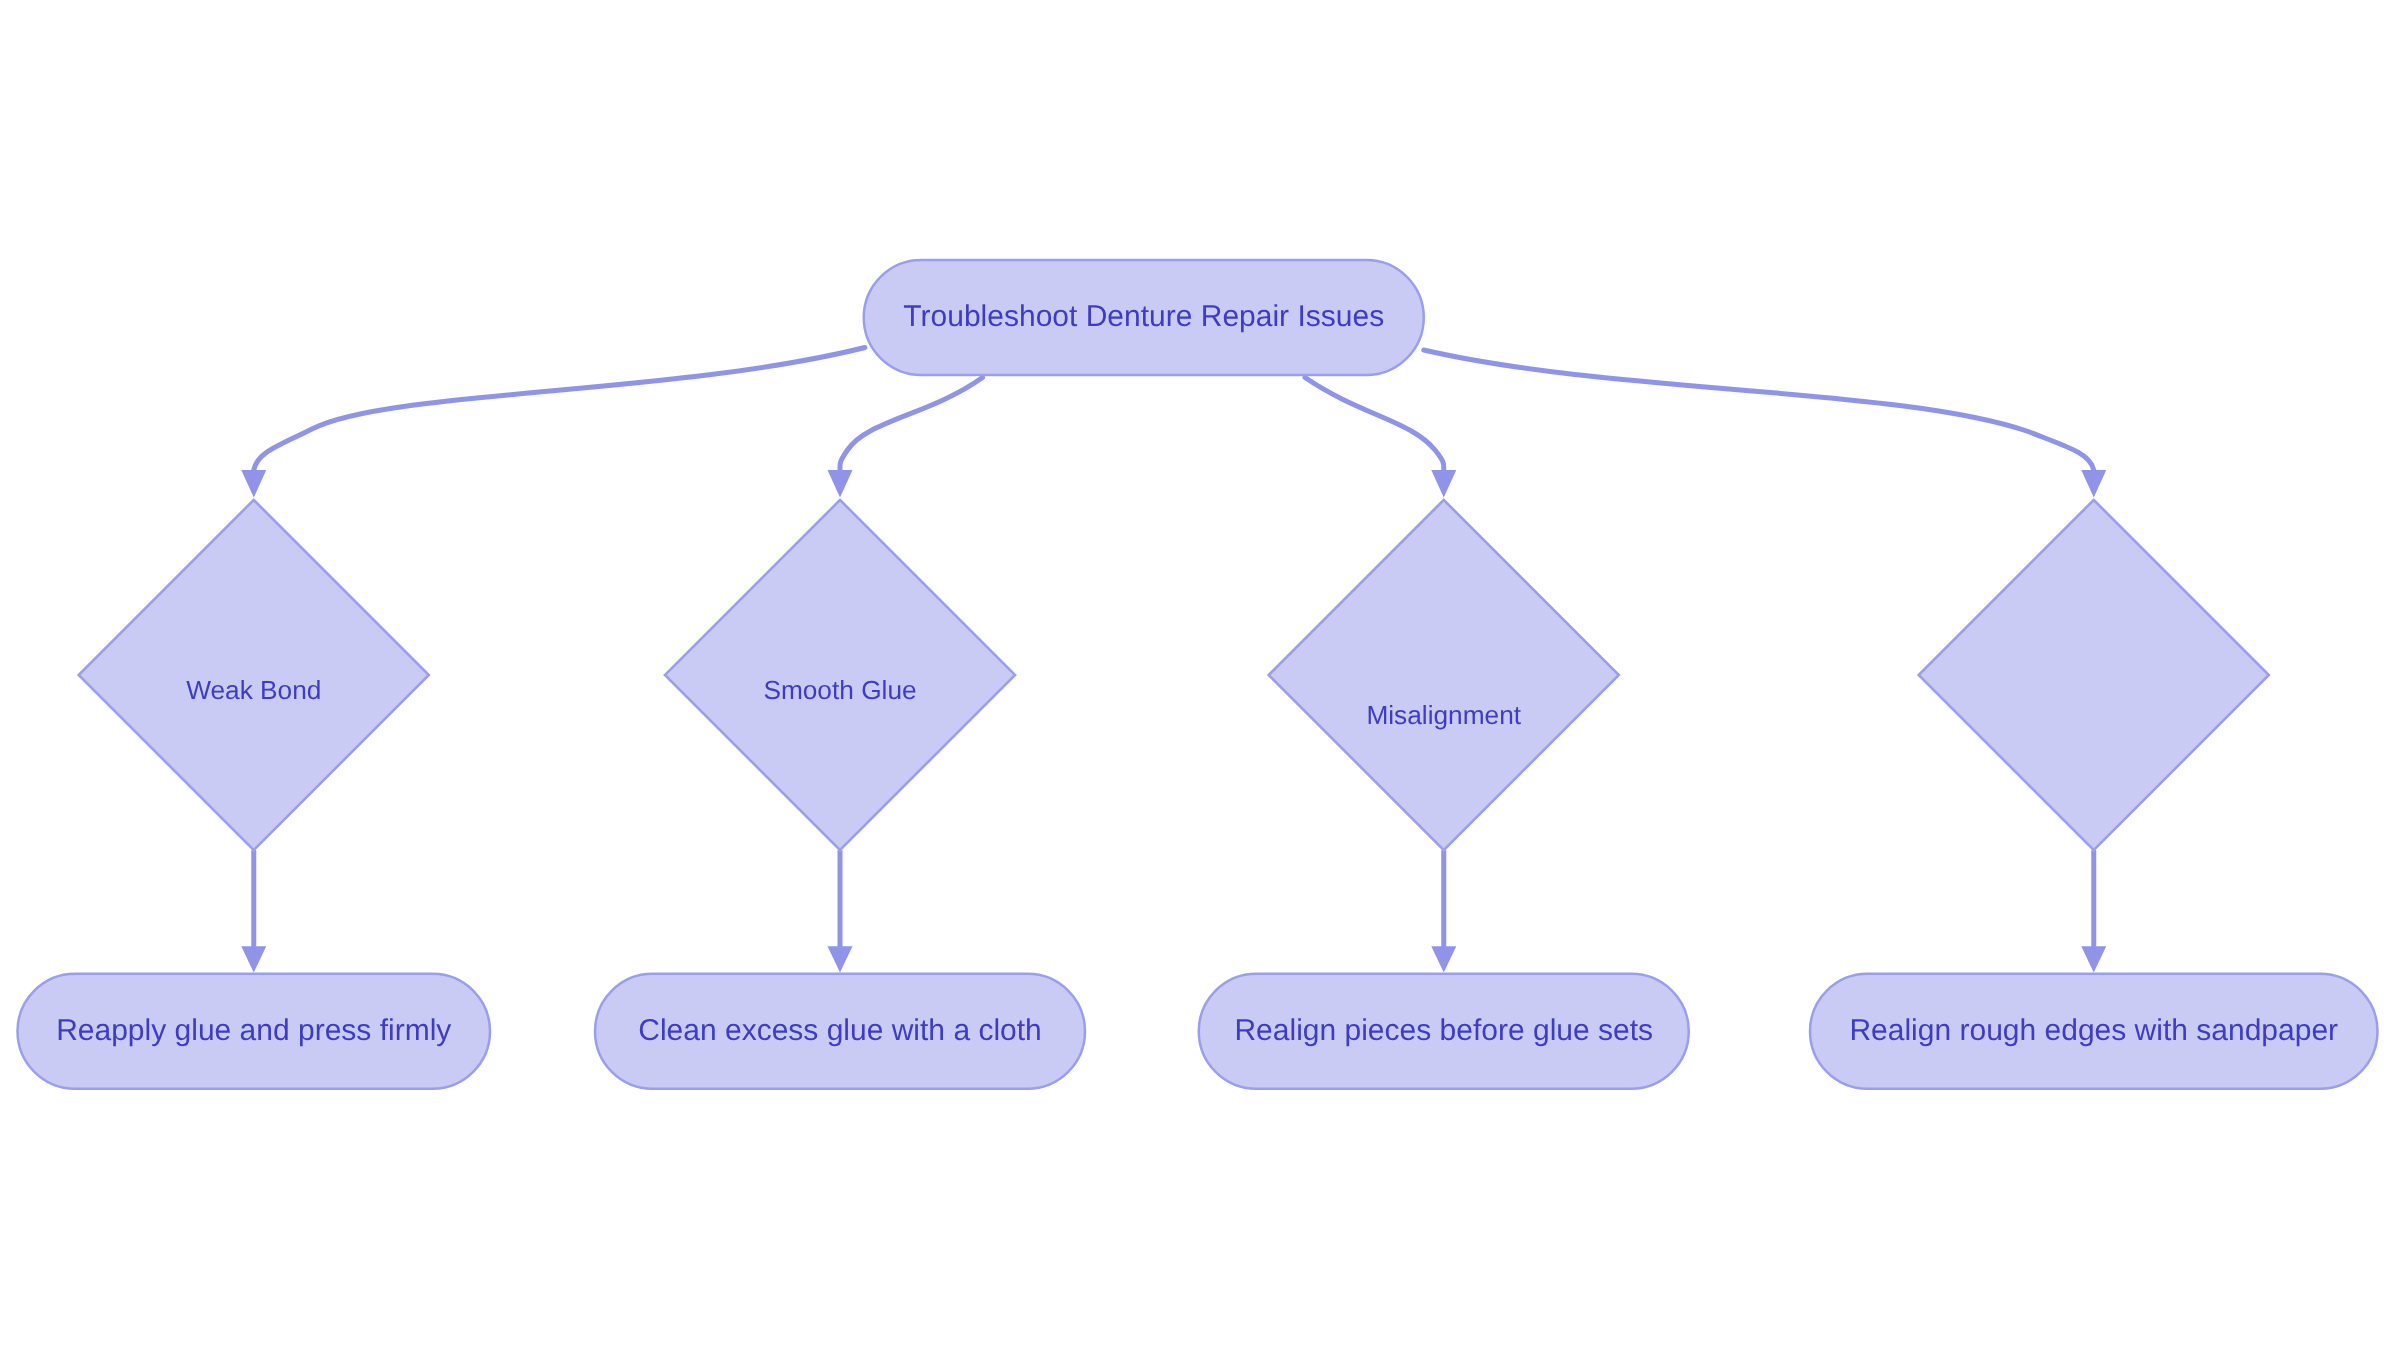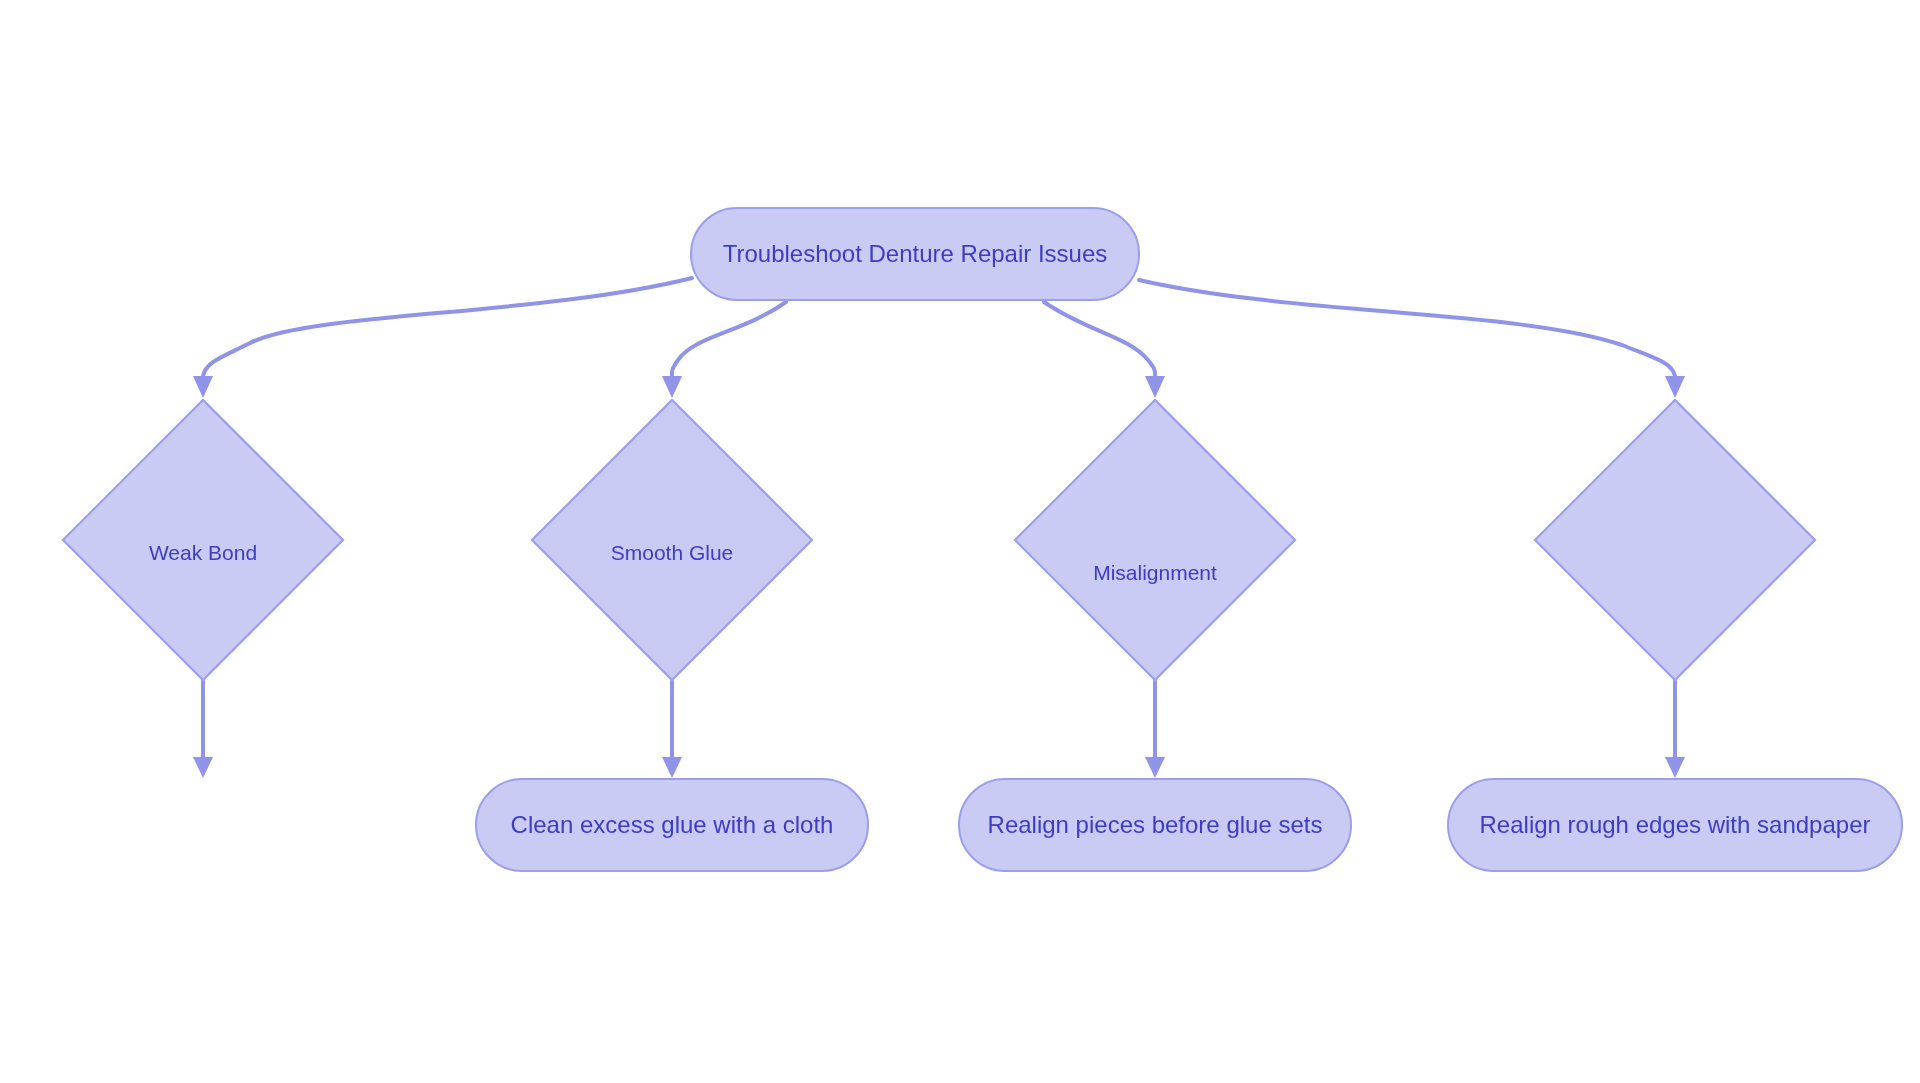--- a/index.html
+++ b/index.html
@@ -132,20 +132,23 @@
   <div class="diamond-label diamond-label-1">Weak Bond</div>
 
   <div class="diamond diamond-2"></div>
   <div class="diamond-label diamond-label-2">Smooth Glue</div>
 
   <div class="diamond diamond-3"></div>
   <div class="diamond-label diamond-label-3">Misalignment</div>
 
   <div class="diamond diamond-4"></div>
 
+  <div class="node pill action action-1">
+    <span>Reapply glue and press firmly</span>
+  </div>
   <div class="node pill action action-3">
     <span>Realign pieces before glue sets</span>
   </div>
   <div class="node pill action action-2">
     <span>Clean excess glue with a cloth</span>
   </div>
   <div class="node pill action action-4">
     <span>Realign rough edges with sandpaper</span>
   </div>
 

